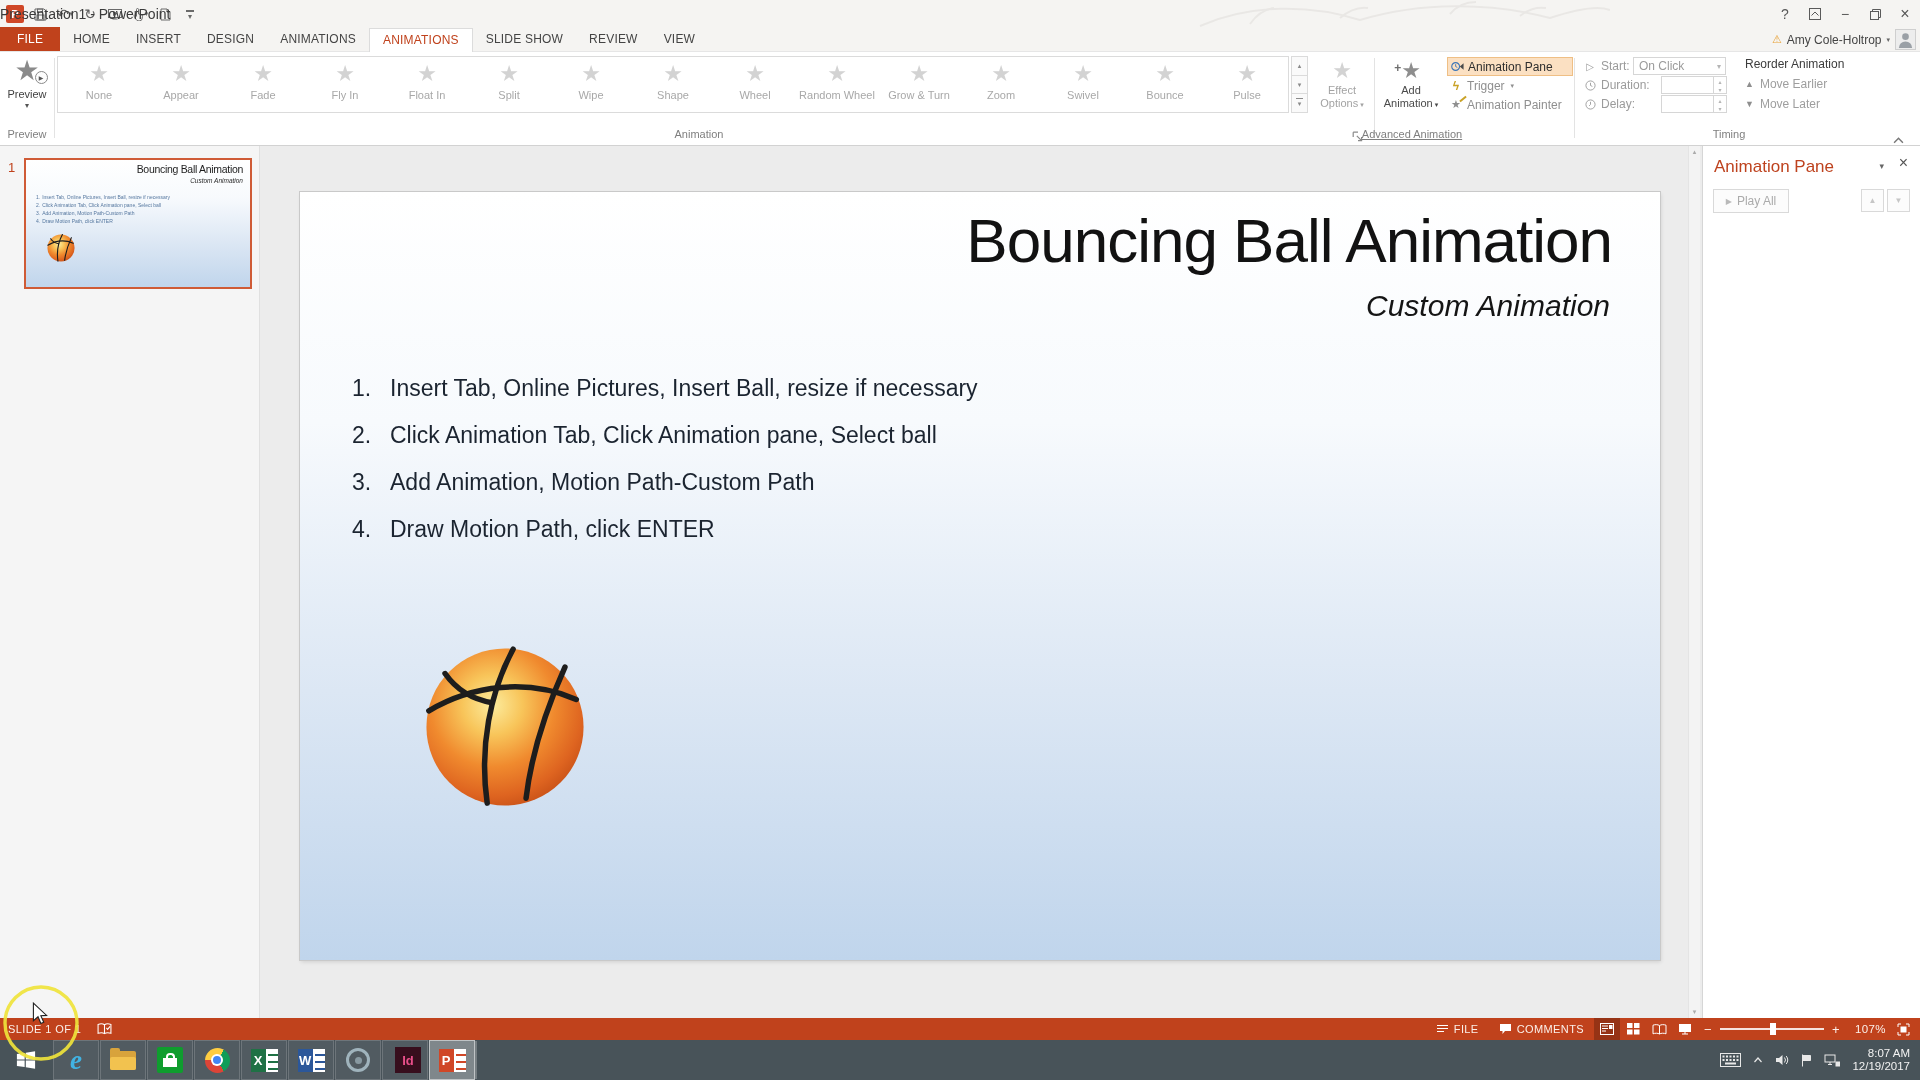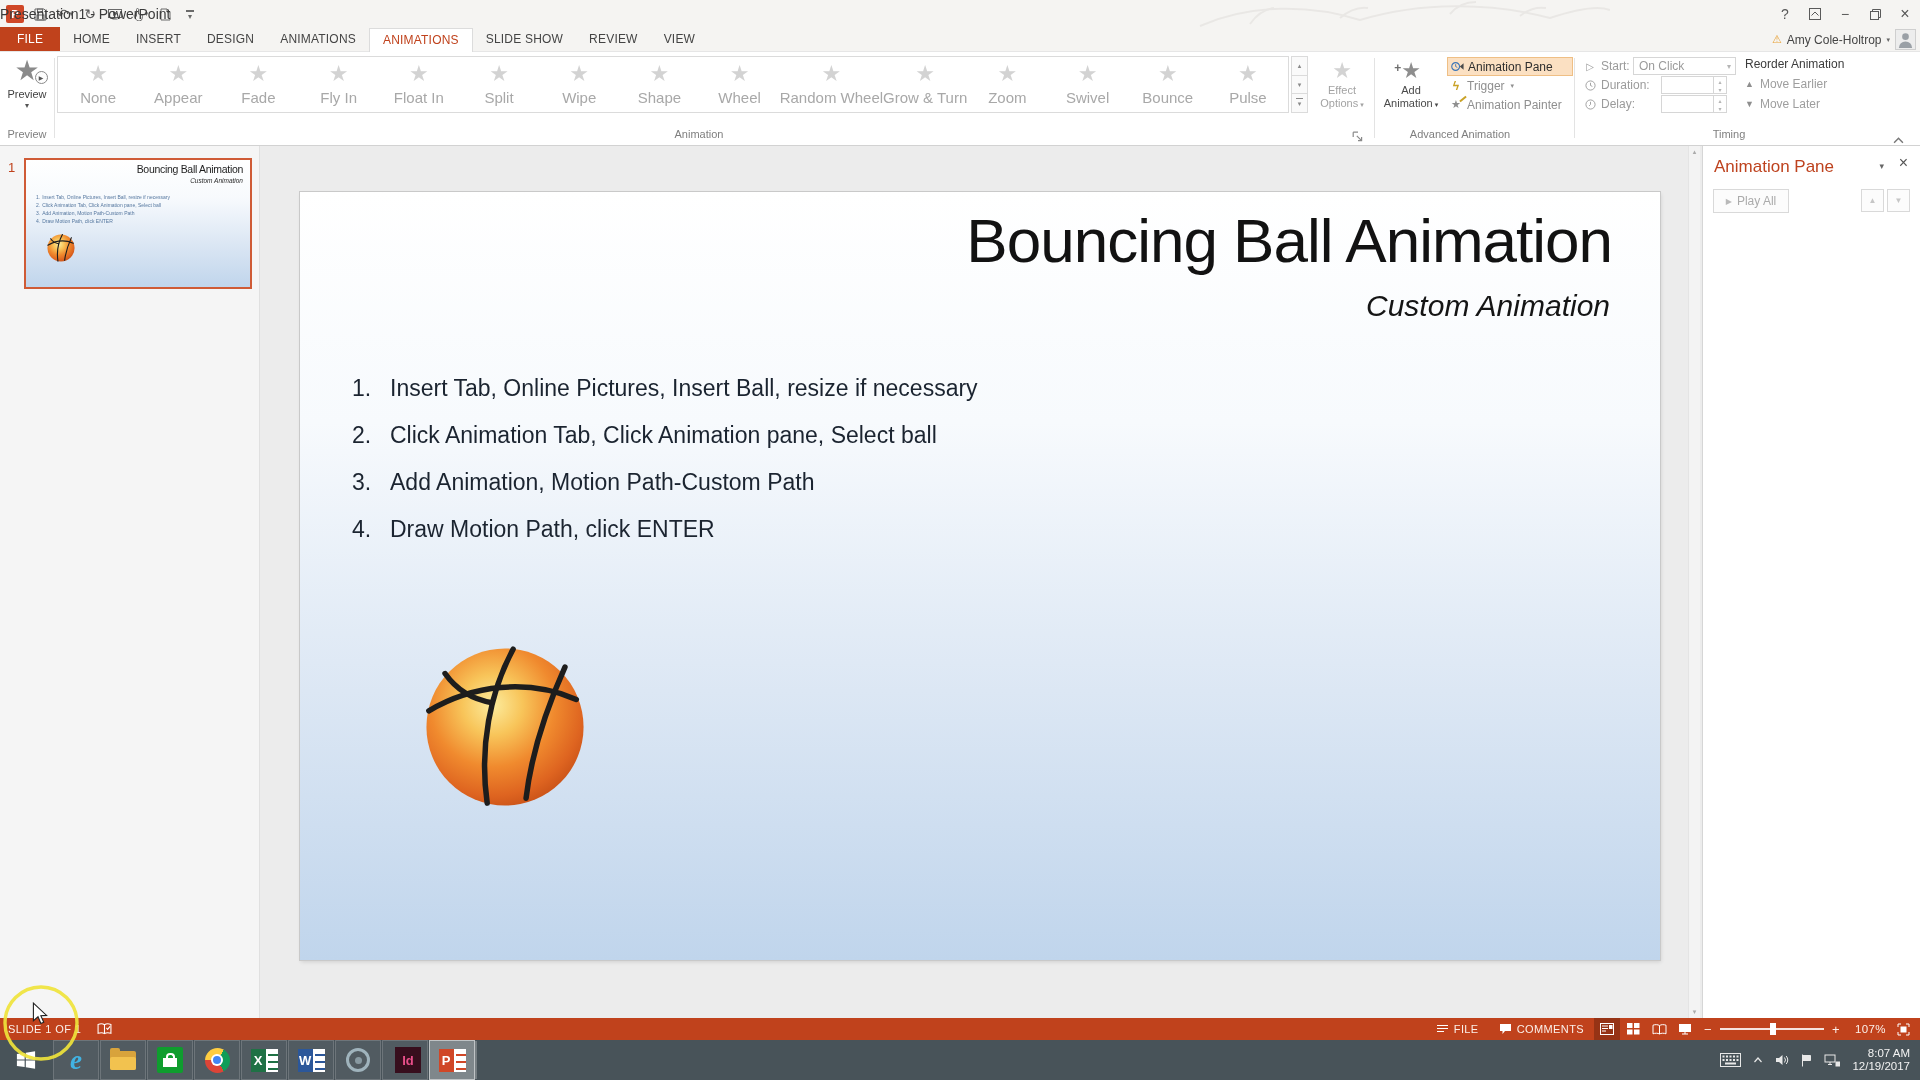--- a/index.html
+++ b/index.html
@@ -53,21 +53,21 @@
   .play-badge{position:absolute;right:-8px;bottom:2px;width:13px;height:13px;border:1px solid #8A8A8A;
     border-radius:50%;background:#FDFDFD;display:flex;align-items:center;justify-content:center;
     font-size:6px;color:#555;}
   .preview-lab{font-size:11px;color:#3F3F3F;margin-top:2px;}
   .preview-dd{font-size:8px;color:#555;margin-top:1px;}
 
   .gallery{position:absolute;left:57px;top:4px;width:1232px;height:57px;border:1px solid #DBDBDB;
     display:flex;background:#fff;}
   .g-item{flex:1 1 0;display:flex;flex-direction:column;align-items:center;justify-content:flex-start;}
   .g-star{font-size:22px;line-height:26px;margin-top:4px;color:#D3D3D3;}
-  .g-lab{font-size:15px;color:#A8A8A8;white-space:nowrap;margin-top:2px;}
+  .g-lab{font-size:11px;color:#A8A8A8;white-space:nowrap;margin-top:2px;}
   .g-scroll{position:absolute;left:1291px;top:4px;width:17px;height:57px;display:flex;flex-direction:column;}
   .g-sbtn{flex:1;border:1px solid #DBDBDB;border-top:none;background:#FAFAFA;display:flex;
     flex-direction:column;align-items:center;justify-content:center;font-size:7px;color:#8A8A8A;}
   .g-sbtn:first-child{border-top:1px solid #DBDBDB;}
   .g-sbtn .bar{width:7px;height:1px;background:#8A8A8A;margin-bottom:1px;display:block;}
 
   .big-btn{position:absolute;top:4px;display:flex;flex-direction:column;align-items:center;}
   .bb-effect{left:1312px;width:60px;}
   .bb-add{left:1380px;width:62px;}
   .bb-star{font-size:22px;line-height:26px;margin-top:2px;position:relative;}
@@ -85,21 +85,21 @@
   .adv-row.hl{background:#FBE0C2;border:1px solid #EFBF85;color:#2F2F2F;}
   .adv-ic{width:14px;display:flex;justify-content:center;align-items:center;}
   .lightning{color:#C9A227;font-size:12px;font-weight:bold;}
   .painter-star{font-size:11px;color:#8F8F8F;position:relative;}
   .painter-star i{position:absolute;width:8px;height:2px;background:#C9A227;transform:rotate(-40deg);
     right:-4px;top:0;}
 
   .t-row{position:absolute;display:flex;align-items:center;gap:5px;font-size:12px;color:#9B9B9B;height:18px;}
   .t-lab-col{left:1584px;}
   .t-ic{width:12px;display:flex;justify-content:center;font-size:10px;color:#9B9B9B;}
-  .t-select{position:absolute;left:1633px;top:5px;width:103px;height:18px;border:1px solid #D6D6D6;
+  .t-select{position:absolute;left:1633px;top:5px;width:93px;height:18px;border:1px solid #D6D6D6;
     background:#fff;display:flex;align-items:center;font-size:12px;color:#9B9B9B;}
   .t-select .val{flex:1;padding-left:5px;}
   .t-select .dd{font-size:8px;color:#B5B5B5;padding-right:4px;}
   .t-spin{position:absolute;left:1661px;width:66px;height:18px;border:1px solid #D6D6D6;background:#fff;
     display:flex;}
   .t-spin .fill{flex:1;}
   .spin-col{width:13px;border-left:1px solid #D6D6D6;display:flex;flex-direction:column;}
   .spin-col span{flex:1;display:flex;align-items:center;justify-content:center;font-size:6px;color:#B5B5B5;}
   .reorder{position:absolute;left:1745px;top:5px;width:160px;font-size:12px;}
   .reorder .hdr{color:#3C3C3C;}
@@ -479,21 +479,21 @@
         <span>Move Earlier</span>
       </div>
       <div class="re-row">
         <span class="arr">▼</span>
         <span>Move Later</span>
       </div>
     </div>
 
     <div class="grp-label" style="left:0;width:54px;">Preview</div>
     <div class="grp-label" style="left:54px;width:1290px;">Animation</div>
-    <div class="grp-label" style="left:1360px;width:200px;">Advanced Animation</div>
+    <div class="grp-label" style="left:1312px;width:200px;text-decoration:underline;">Advanced Animation</div>
     <div class="grp-label" style="left:1574px;width:310px;">Timing</div>
     <div class="collapse">
       <svg width="11" height="7" viewBox="0 0 10 6" fill="none" stroke="#777" stroke-width="1.3">
           <path d="M1 5 L5 1 L9 5"></path>
         </svg>
     </div>
   </div>
 
   <div class="content">
 

